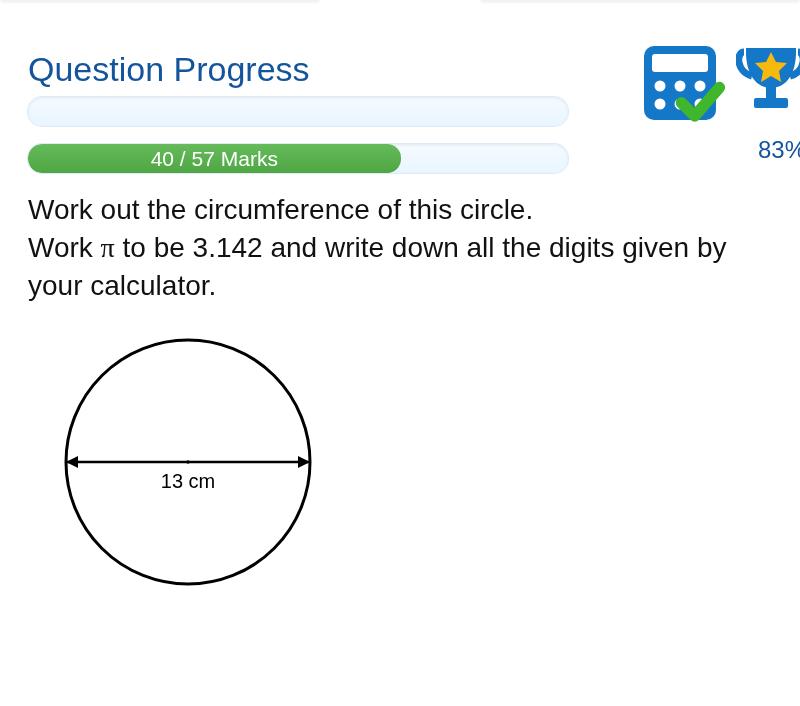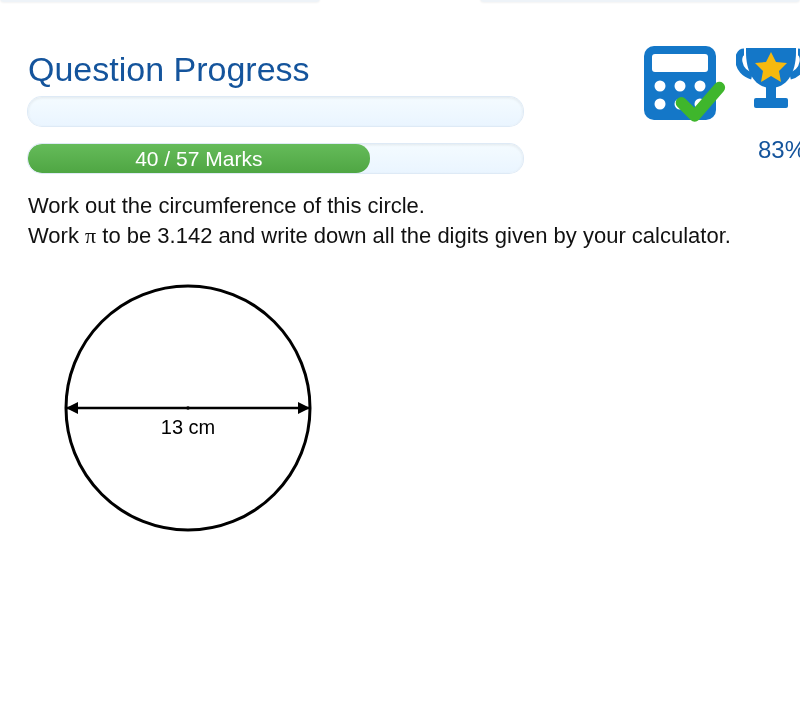--- a/index.html
+++ b/index.html
@@ -30,21 +30,21 @@
       padding: 50px 28px 0 28px;
       position: relative;
     }
     .heading {
       color: #14549c;
       font-size: 34px;
       font-weight: 400;
       margin-bottom: 8px;
     }
     .bar-track {
-      width: 495px;
+      width: 540px;
       height: 29px;
       background: linear-gradient(#f4fbff,#eaf5ff);
       border-radius: 14px;
       box-shadow: inset 0 1px 3px rgba(0,0,0,0.08), 0 0 0 1px rgba(200,220,240,0.6);
       position: relative;
       overflow: hidden;
       margin-bottom: 18px;
     }
     .bar-fill {
       position: absolute;
@@ -76,21 +76,21 @@
     .pct {
       color: #14549c;
       font-size: 24px;
       margin-top: 8px;
       text-align: right;
       width: 100%;
       padding-right: 0px;
     }
     .question-text {
       color: #111;
-      font-size: 22px;
+      font-size: 28px;
       line-height: 1.35;
       margin-top: 10px;
       margin-bottom: 28px;
     }
     .question-text .pi {
       font-family: 'Times New Roman', serif;
     }
     .circle-svg {
       display: block;
       margin-left: 30px;

